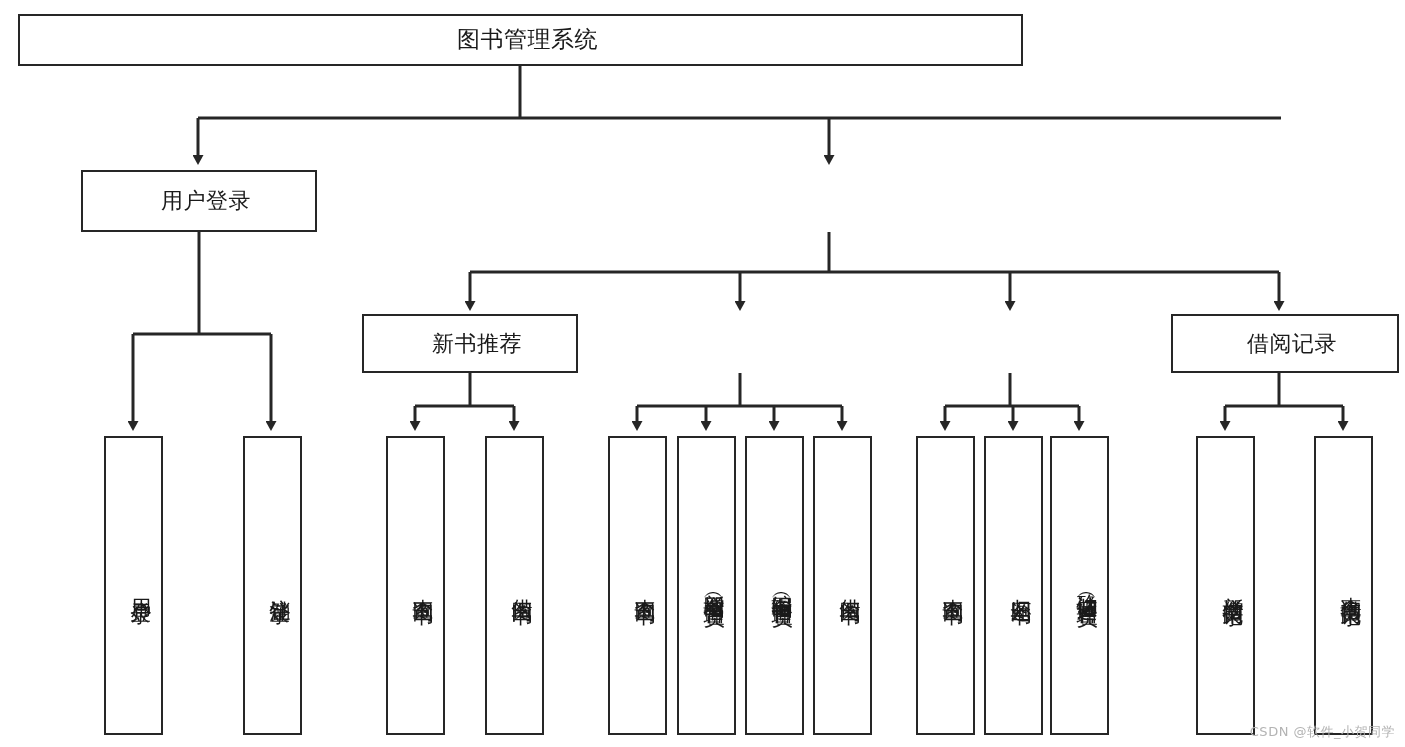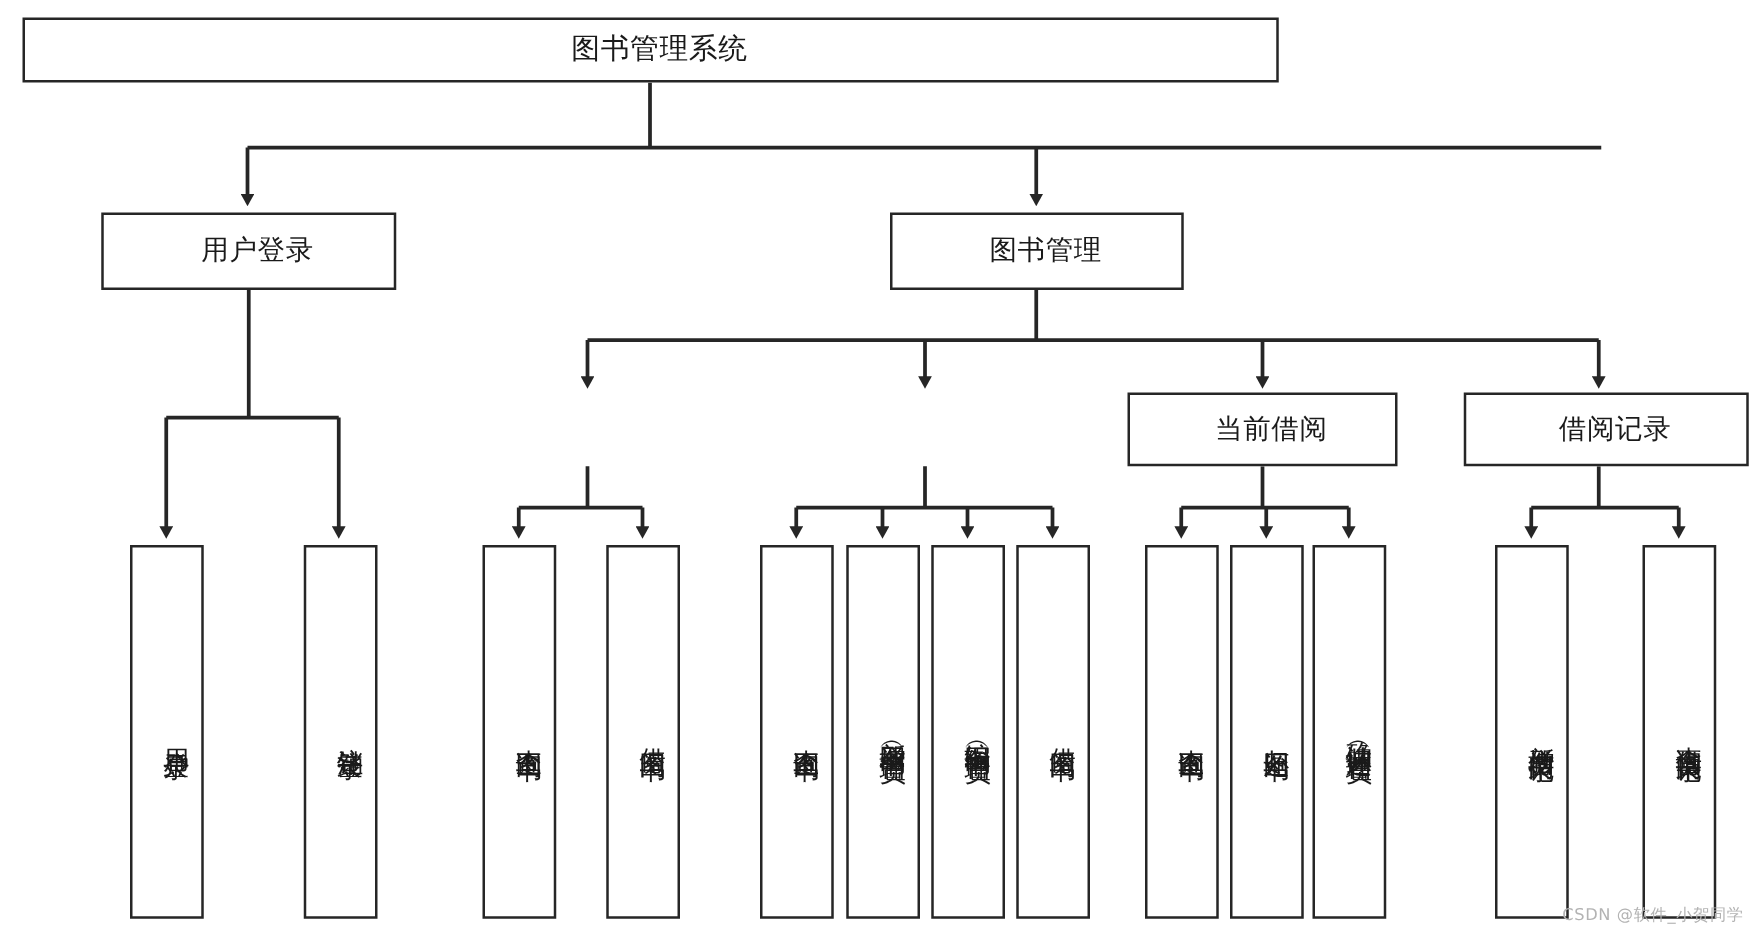--- a/index.html
+++ b/index.html
@@ -120,26 +120,23 @@
     </g>
   </svg>
 
   <div class="node horizontal root" style="left:18px; top:14px; width:1005px; height:52px;">
     <span class="label">图书管理系统</span>
   </div>
 
   <div class="node horizontal" style="left:81px; top:170px; width:236px; height:62px;">
     <span class="label">用户登录</span>
   </div>
-  <div class="node horizontal" style="left:712px; top:170px; width:235px; height:62px;">
-    <span class="label">图书管理</span>
-  </div>
 
-  <div class="node horizontal" style="left:902px; top:314px; width:216px; height:59px;">
-    <span class="label">当前借阅</span>
+  <div class="node horizontal" style="left:362px; top:314px; width:216px; height:59px;">
+    <span class="label">新书推荐</span>
   </div>
   <div class="node horizontal" style="left:1171px; top:314px; width:228px; height:59px;">
     <span class="label">借阅记录</span>
   </div>
 
   <div class="node vertical" style="left:104px; top:436px; width:59px; height:299px;">
     <span class="label">用户登录</span>
   </div>
   <div class="node vertical" style="left:243px; top:436px; width:59px; height:299px;">
     <span class="label">注销登录</span>

